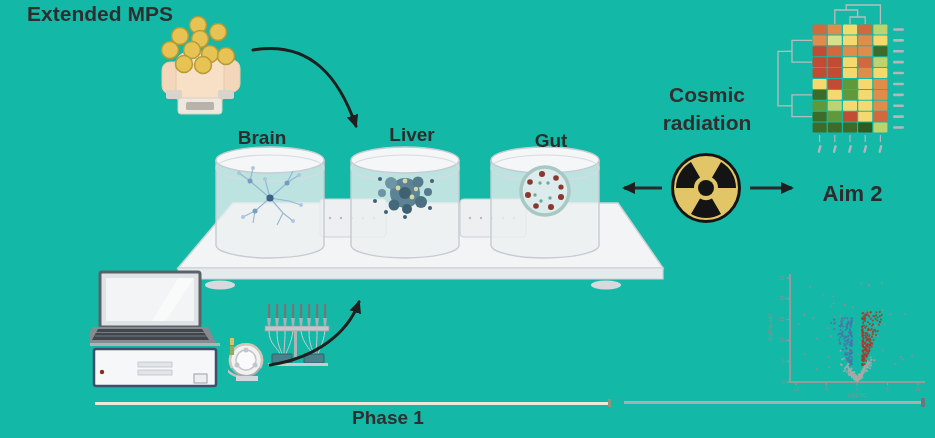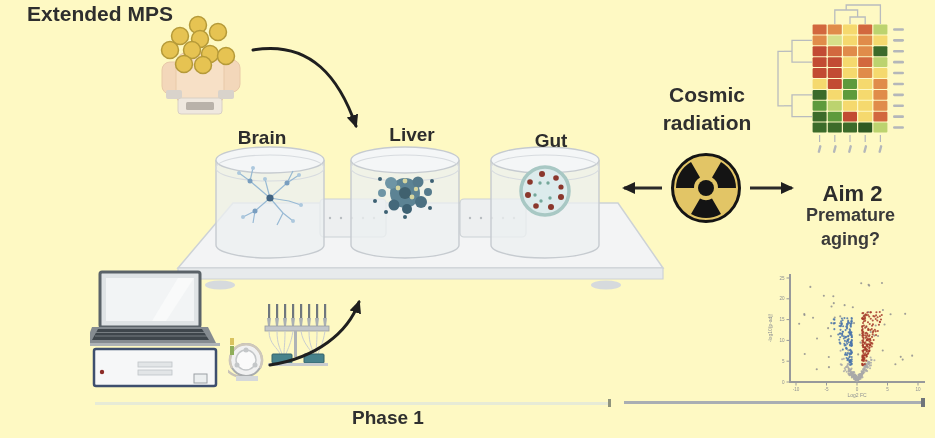--- a/index.html
+++ b/index.html
@@ -1,17 +1,17 @@
 <!DOCTYPE html>
 <html><head>
 <meta charset="utf-8">
 <style>
   html,body{margin:0;padding:0;background:#ffffff;}
   #canvas{
-    position:relative;width:935px;height:438px;background:#fef9c3;overflow:hidden;
+    position:relative;width:935px;height:438px;background:#14b8a6;overflow:hidden;
     font-family:"Liberation Sans", sans-serif;color:#2d2d2d;
   }
   .abs{position:absolute;}
   .lbl{position:absolute;text-align:center;color:#2c2c2c;}
   .title-text{font-size:21px;font-weight:700;line-height:1.32;color:#2e2e2e;}
   .well-lbl{font-size:19px;font-weight:700;}
   .cosmic-text{font-size:21px;font-weight:700;line-height:1.35;color:#2f2f2f;}
   .aim-title{font-size:22px;font-weight:700;margin-top:12px;}
   .aim-sub{font-size:18px;font-weight:600;line-height:1.35;color:#3a3a3a;}
   .phase-lbl{font-size:19px;font-weight:700;color:#2f2f2f;}
@@ -171,21 +171,20 @@
   <div class="lbl well-lbl" style="left:501px;top:130px;width:100px;">Gut</div>
   <svg class="abs" style="left:669px;top:151px;" width="74" height="74" viewBox="0 0 74 74">
     <circle cx="37" cy="37" r="33.5" fill="#e2c566" stroke="#141414" stroke-width="3"></circle>
     <path d="M43,47.4 L52,63 A30,30 0 0 1 22,63 L31,47.4 A12,12 0 0 0 43,47.4 Z" fill="#141414"></path>
     <path d="M43,26.6 L52,11 A30,30 0 0 1 67,37 L49,37 A12,12 0 0 0 43,26.6 Z" fill="#141414"></path>
     <path d="M25,37 L7,37 A30,30 0 0 1 22,11 L31,26.6 A12,12 0 0 0 25,37 Z" fill="#141414"></path>
     <circle cx="37" cy="37" r="8" fill="#141414"></circle>
   </svg>
 
   <div class="lbl aim-title" style="left:800px;top:169px;width:105px;">Aim 2</div>
-  <div class="lbl aim-sub" style="left:788px;top:203px;width:125px;">Premature aging?</div>
 
   <svg id="heatmap-svg" class="abs" style="left:772px;top:2px;" width="162" height="158" viewBox="0 0 162 158">
     <g stroke="#b9bcbe" stroke-width="1.3" fill="none">
       <path d="M78,22 L78,15 L93.2,15 L93.2,22"></path>
       <path d="M85.6,15 L85.6,8 L62.8,8 L62.8,22"></path>
       <path d="M74.2,8 L74.2,3 L108.4,3 L108.4,22"></path>
       <path d="M40,38.4 L20,38.4 L20,60.2 L40,60.2"></path>
       <path d="M20,49.3 L12,49.3"></path>
       <path d="M40,92.9 L20,92.9 L20,114.7 L40,114.7"></path>
       <path d="M20,103.8 L12,103.8"></path>

